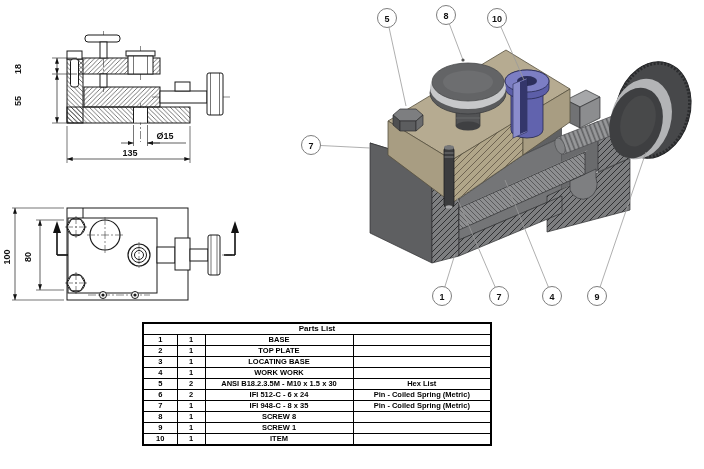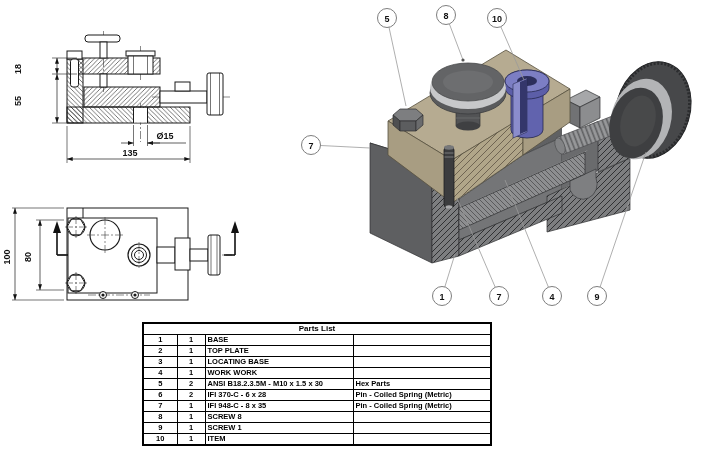--- a/index.html
+++ b/index.html
@@ -17,21 +17,21 @@
   .leader{stroke:#9b9b9b;stroke-width:.8;fill:none;}
   .balloon{fill:#ffffff;stroke:#7e7e7e;stroke-width:1;}
   .balloon-num{font:bold 9px "Liberation Sans",sans-serif;fill:#111;
                text-anchor:middle;dominant-baseline:central;}
   .parts-table{position:absolute;left:142px;top:322px;width:348px;border-collapse:collapse;
                table-layout:fixed;border:2px solid #000;}
   .parts-table td{border:1px solid #000;height:10px;padding:0 2px;font-size:7.5px;
                   font-weight:bold;line-height:1;white-space:nowrap;overflow:hidden;color:#000;margin-top:32px;}
   .parts-table .title{font-size:8px;text-align:center;}
   .parts-table .hdr{font-size:7.8px;text-align:center;}
-  .c{text-align:center;} .l{text-align:left;}
+  .c{text-align:center;} .l{text-align:center;}
 </style>
 </head>
 <body>
 
 <div class="canvas">
 <svg width="704" height="469" viewBox="0 0 704 469">
   <defs>
     <pattern id="hA" patternUnits="userSpaceOnUse" width="4.5" height="4.5">
       <path d="M0,4.5 L4.5,0" stroke="#1a1a1a" stroke-width="0.6"></path>
     </pattern>
@@ -354,26 +354,26 @@
         <tr>
           <td class="c">4</td>
           <td class="c">1</td>
           <td class="l">WORK WORK</td>
           <td class="l"></td>
         </tr>
         <tr>
           <td class="c">5</td>
           <td class="c">2</td>
           <td class="l">ANSI B18.2.3.5M - M10 x 1.5 x 30</td>
-          <td class="l">Hex Parts</td>
+          <td class="l">Hex List</td>
         </tr>
         <tr>
           <td class="c">6</td>
           <td class="c">2</td>
-          <td class="l">IFI 370-C - 6 x 28</td>
+          <td class="l">IFI 512-C - 6 x 24</td>
           <td class="l">Pin - Coiled Spring (Metric)</td>
         </tr>
         <tr>
           <td class="c">7</td>
           <td class="c">1</td>
           <td class="l">IFI 948-C - 8 x 35</td>
           <td class="l">Pin - Coiled Spring (Metric)</td>
         </tr>
         <tr>
           <td class="c">8</td>

